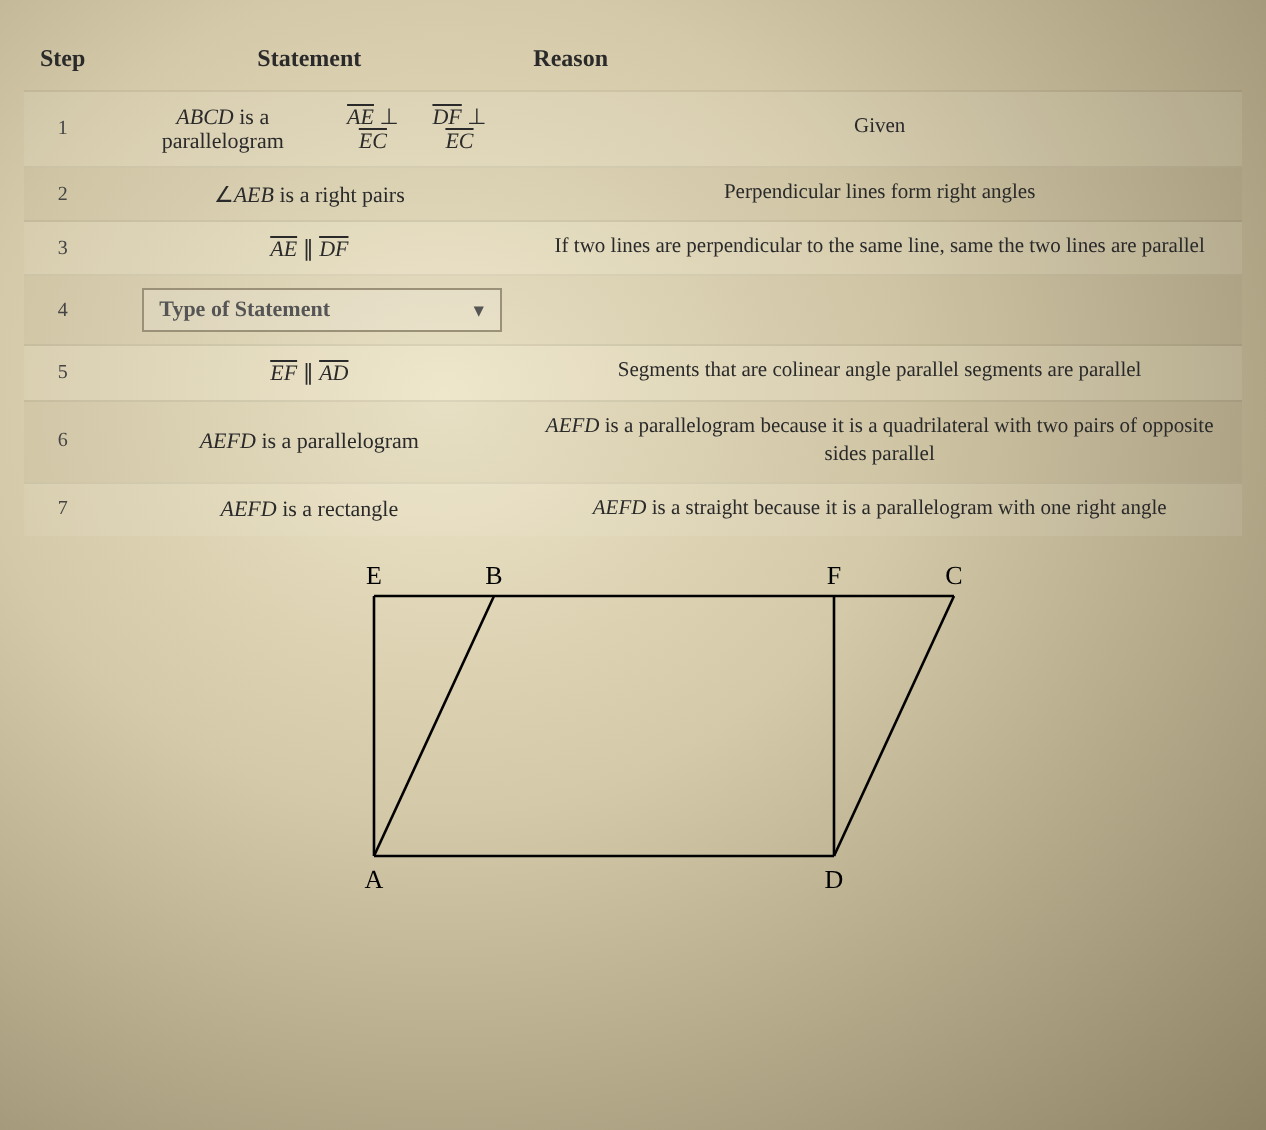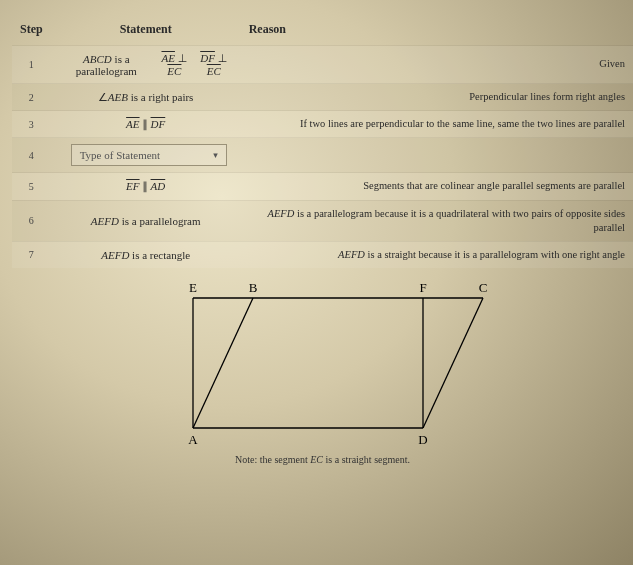--- a/index.html
+++ b/index.html
@@ -6,53 +6,54 @@
     body {
       width: 633px;
       height: 565px;
       background: radial-gradient(ellipse at 35% 35%, #ede5c8 0%, #d4c9a8 40%, #8e8365 100%);
       font-family: Georgia, 'Times New Roman', serif;
       font-size: 11px;
       color: #2a2a2a;
       overflow: hidden;
       position: relative;
     }
-    .container { padding: 18px 0 8px 12px; }
+    .container { padding: 18px 12px 8px 12px; }
     table { width: 100%; border-collapse: collapse; }
     thead th {
       text-align: left;
       font-weight: bold;
       padding: 4px 8px 8px 8px;
       font-size: 12px;
     }
     thead th:first-child { width: 36px; }
     thead th:nth-child(2) { width: 190px; text-align: center; }
     tbody td {
       padding: 6px 8px;
       vertical-align: middle;
       border-top: 1px solid rgba(0,0,0,0.05);
     }
     tbody tr:nth-child(odd) td { background: rgba(255,255,255,0.08); }
     tbody tr:nth-child(even) td { background: rgba(0,0,0,0.02); }
     .step-col { text-align: center; font-size: 10px; color: #444; }
     .stmt-col { text-align: center; font-size: 11px; }
-    .reason-col { text-align: right; font-size: 10.5px; line-height: 1.35; }
+    .reason-col { text-align: center; font-size: 10.5px; line-height: 1.35; }
     .math-i { font-style: italic; font-family: 'Times New Roman', Georgia, serif; }
     .stacked { display: flex; gap: 2px; align-items: center; }
     .overline { text-decoration: overline; }
     .dropdown {
       display: inline-flex;
       align-items: center;
       justify-content: space-between;
       border: 1px solid #9a9178;
       padding: 4px 8px;
-      width: 156px;
+      width: 180px;
       background: rgba(255,255,255,0.15);
       font-size: 11px;
       color: #555;
+      font-weight: bold;
     }
     .dropdown .caret { font-size: 9px; color: #555; }
     .figure-wrap { text-align: center; margin-top: 10px; }
     .figure-svg { display: block; margin: 0 auto; }
     .note { text-align: center; font-size: 10px; margin-top: 6px; color: #333; }
   </style>
 </head>
 <body>
 
 <div class="container">
@@ -158,17 +159,14 @@
 
       <line x1="360" y1="20" x2="300" y2="150" stroke="#000" stroke-width="1.3"></line>
 
       <text x="70" y="14" text-anchor="middle" font-size="13" font-family="Georgia">E</text>
       <text x="130" y="14" text-anchor="middle" font-size="13" font-family="Georgia">B</text>
       <text x="300" y="14" text-anchor="middle" font-size="13" font-family="Georgia">F</text>
       <text x="360" y="14" text-anchor="middle" font-size="13" font-family="Georgia">C</text>
       <text x="70" y="166" text-anchor="middle" font-size="13" font-family="Georgia">A</text>
       <text x="300" y="166" text-anchor="middle" font-size="13" font-family="Georgia">D</text>
     </svg>
-    <div class="note">
-      <span>Note: the segment </span><span class="math-i">EC</span><span> is a straight segment.</span>
-    </div>
   </div>
 </div>
 
 </body></html>

